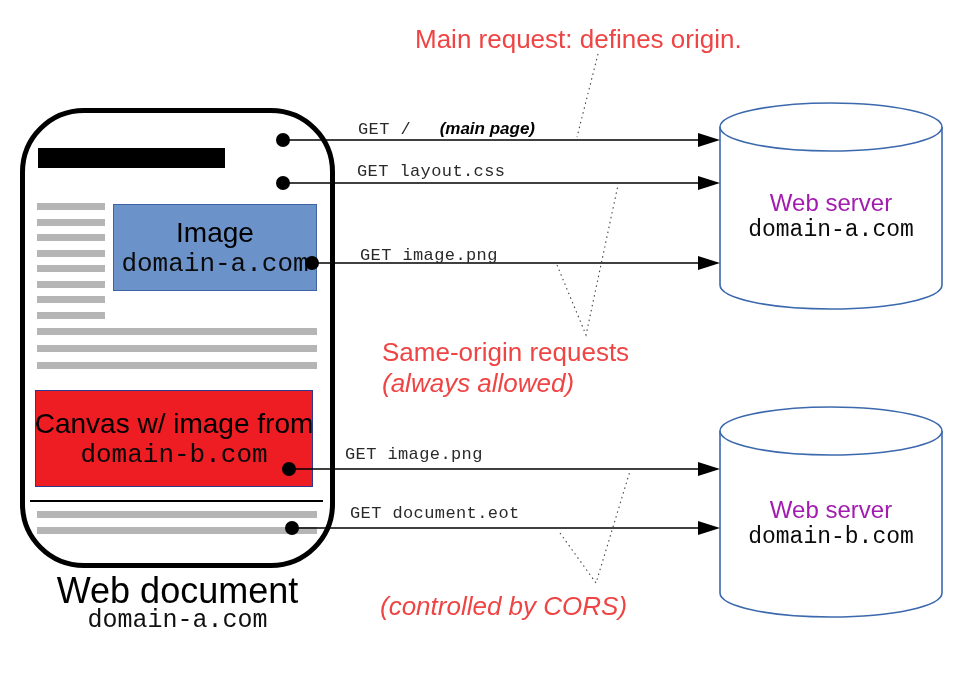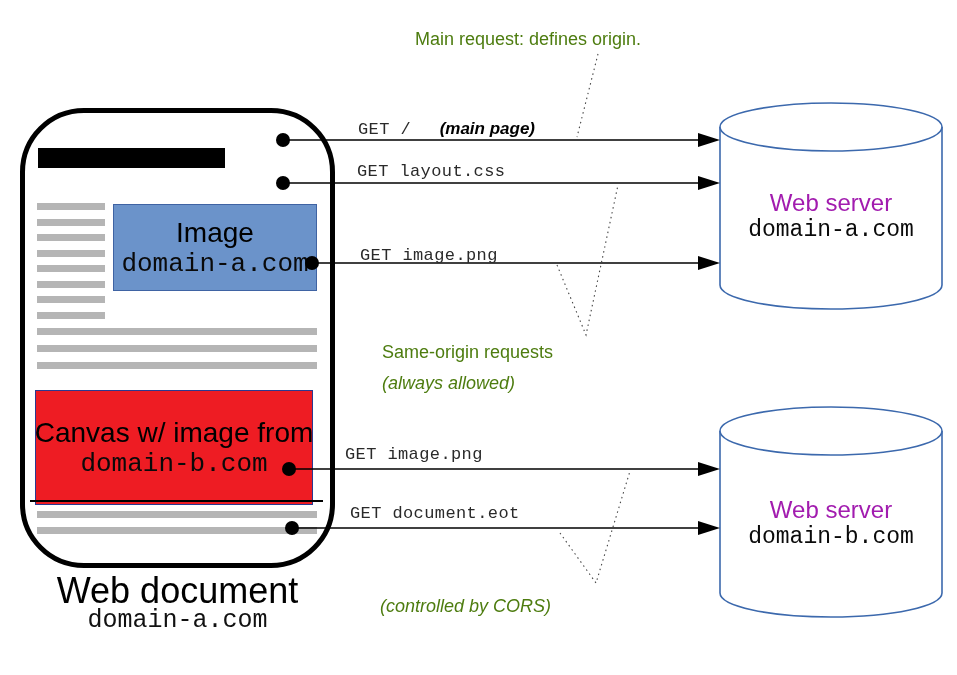--- a/index.html
+++ b/index.html
@@ -9,40 +9,40 @@
     width: 957px;
     height: 675px;
     background: #fff;
     font-family: "Liberation Sans", sans-serif;
     color: #000;
     overflow: hidden;
   }
   .abs { position: absolute; }
 
   
-  .h-label { font-size: 18px; line-height: 31px; color: #4d7c0f; white-space: nowrap; }
+  .h-label { font-size: 26px; line-height: 31px; color: #ef4444; white-space: nowrap; }
   .h-label .it { font-style: italic; }
 
   
   #doc-frame {
     left: 20px; top: 108px; width: 315px; height: 460px;
     border: 5px solid #000; border-radius: 64px; background: #fff;
   }
   .titlebar { left: 38px; top: 148px; width: 187px; height: 20px; background: #000; }
   .gbar { background: #b5b5b5; height: 7px; }
   .gbar.narrow { left: 37px; width: 68px; }
   .gbar.wide   { left: 37px; width: 280px; }
 
   #image-box {
     left: 113px; top: 204px; width: 204px; height: 87px;
     background: #6b93ca; border: 1px solid #3f63a3;
     display: flex; flex-direction: column; align-items: center; justify-content: center;
   }
   #canvas-box {
-    left: 35px; top: 390px; width: 278px; height: 115px;
+    left: 35px; top: 390px; width: 278px; height: 97px;
     background: #ee1c23; border: 1px solid #2b3990;
     display: flex; flex-direction: column; align-items: center; justify-content: center;
   }
   .box-line1 { font-size: 28px; line-height: 32px; color: #000; white-space: nowrap; }
   .box-line2 { font-family: "Liberation Mono", monospace; font-size: 26px; line-height: 30px; color: #0a0a0a; white-space: nowrap; }
 
   .doc-hr { left: 30px; top: 500px; width: 293px; height: 2px; background: #000; }
 
   #doc-caption { left: 20px; top: 576px; width: 315px; text-align: center; }
   #doc-caption .cap1 { font-size: 36px; line-height: 30px; color: #000; }

